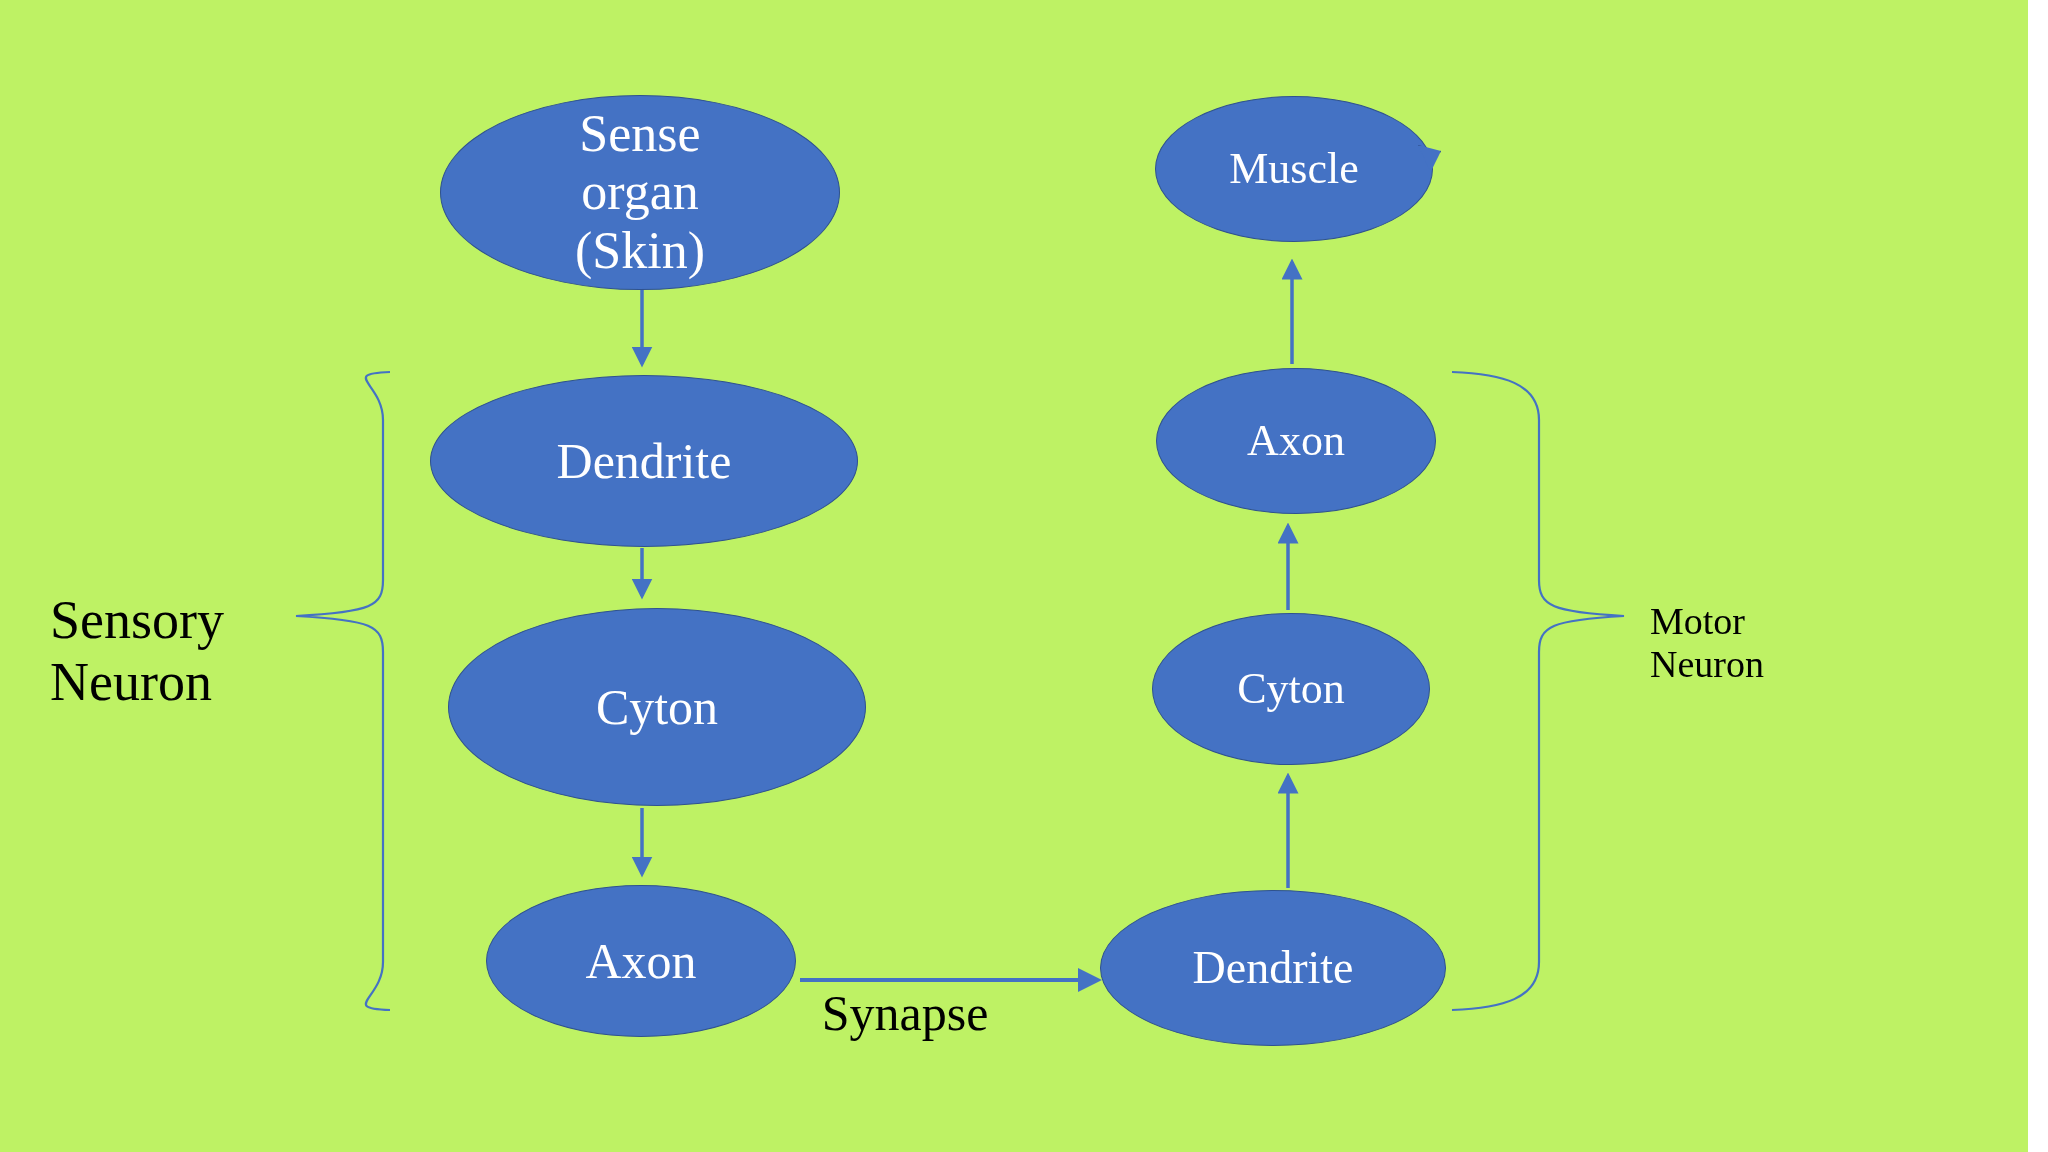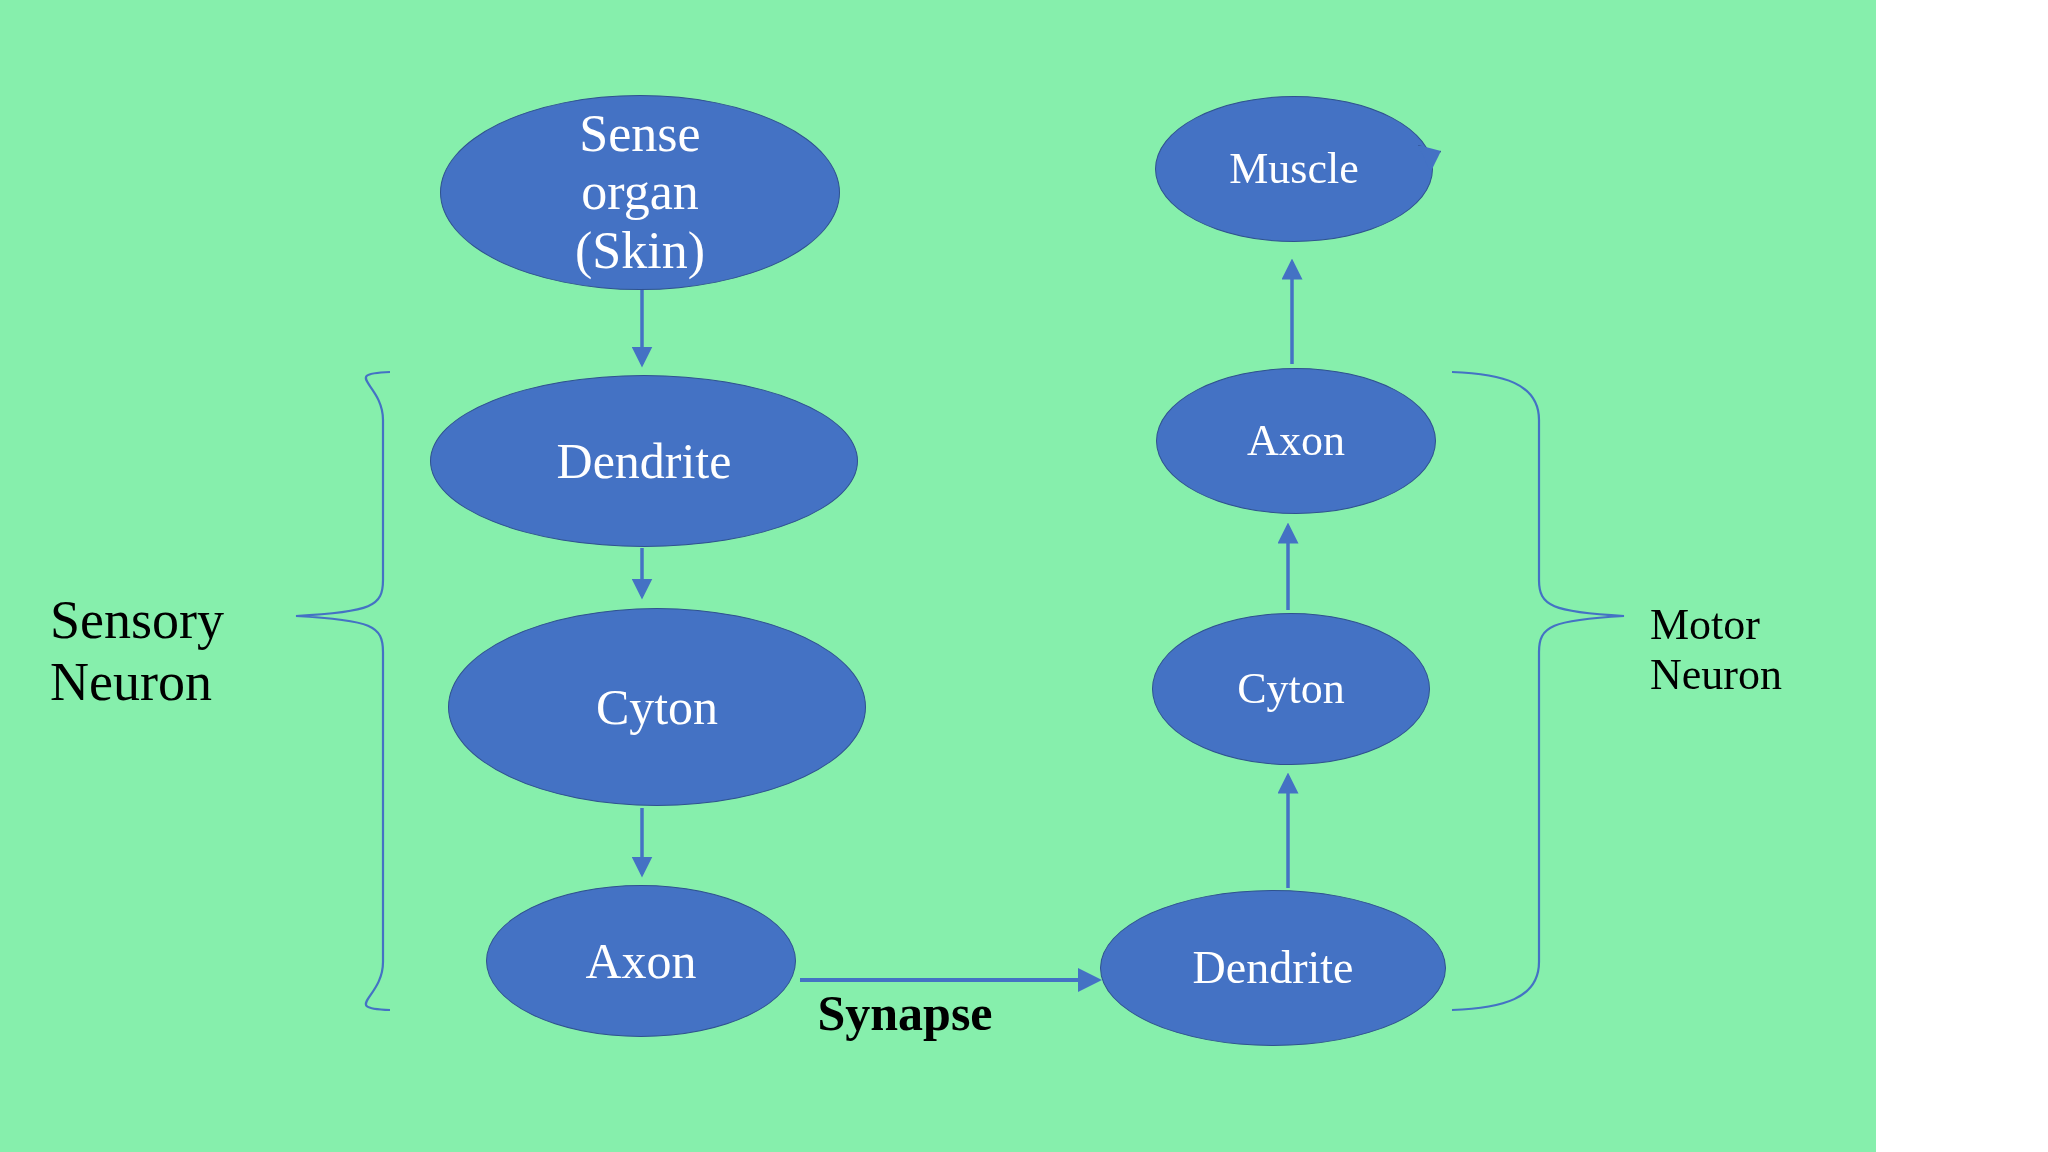--- a/index.html
+++ b/index.html
@@ -8,23 +8,23 @@
     background: #ffffff;
   }
   body {
     width: 2048px;
     height: 1152px;
     font-family: "Liberation Serif", "DejaVu Serif", serif;
     overflow: hidden;
   }
   #stage {
     position: relative;
-    width: 1876px;
+    width: 2028px;
     height: 1152px;
-    background: #86efac;
+    background: #bef264;
   }
   #wires {
     position: absolute;
     left: 0;
     top: 0;
     width: 2048px;
     height: 1152px;
     pointer-events: none;
   }
   .node {
@@ -87,27 +87,26 @@
   #node-dendrite-motor {
     left: 1100px; top: 890px; width: 346px; height: 156px;
     font-size: 46px;
   }
   #label-sensory-neuron {
     left: 50px; top: 590px; width: 250px;
     font-size: 54px;
   }
   #label-motor-neuron {
     left: 1650px; top: 600px; width: 270px;
-    font-size: 44px;
+    font-size: 38px;
   }
   #label-synapse {
     left: 790px; top: 985px; width: 230px;
     font-size: 50px;
     text-align: center;
-    font-weight: bold;
   }
   
   #muscle-tail {
     position: absolute;
     left: 1418px;
     top: 145px;
     width: 22px;
     height: 26px;
     background: #4472C4;
     border-right: 1.5px solid #2F528F;

